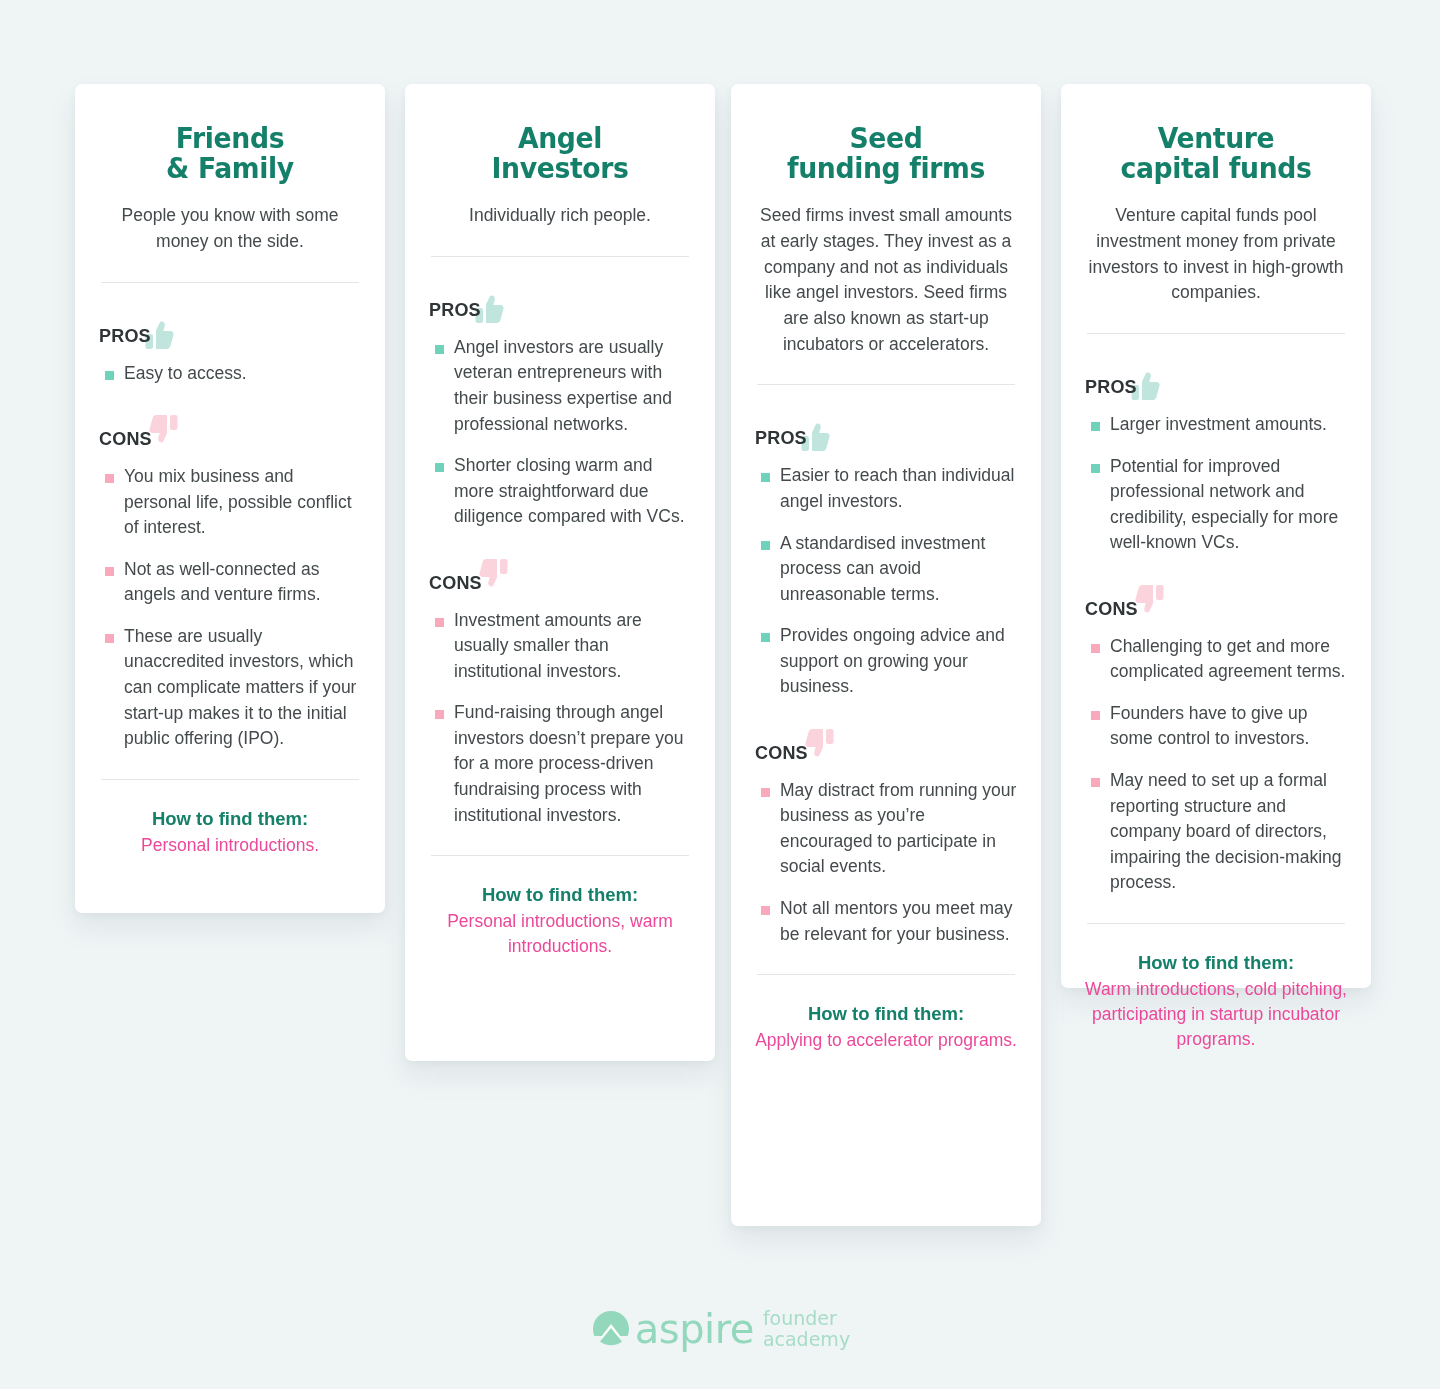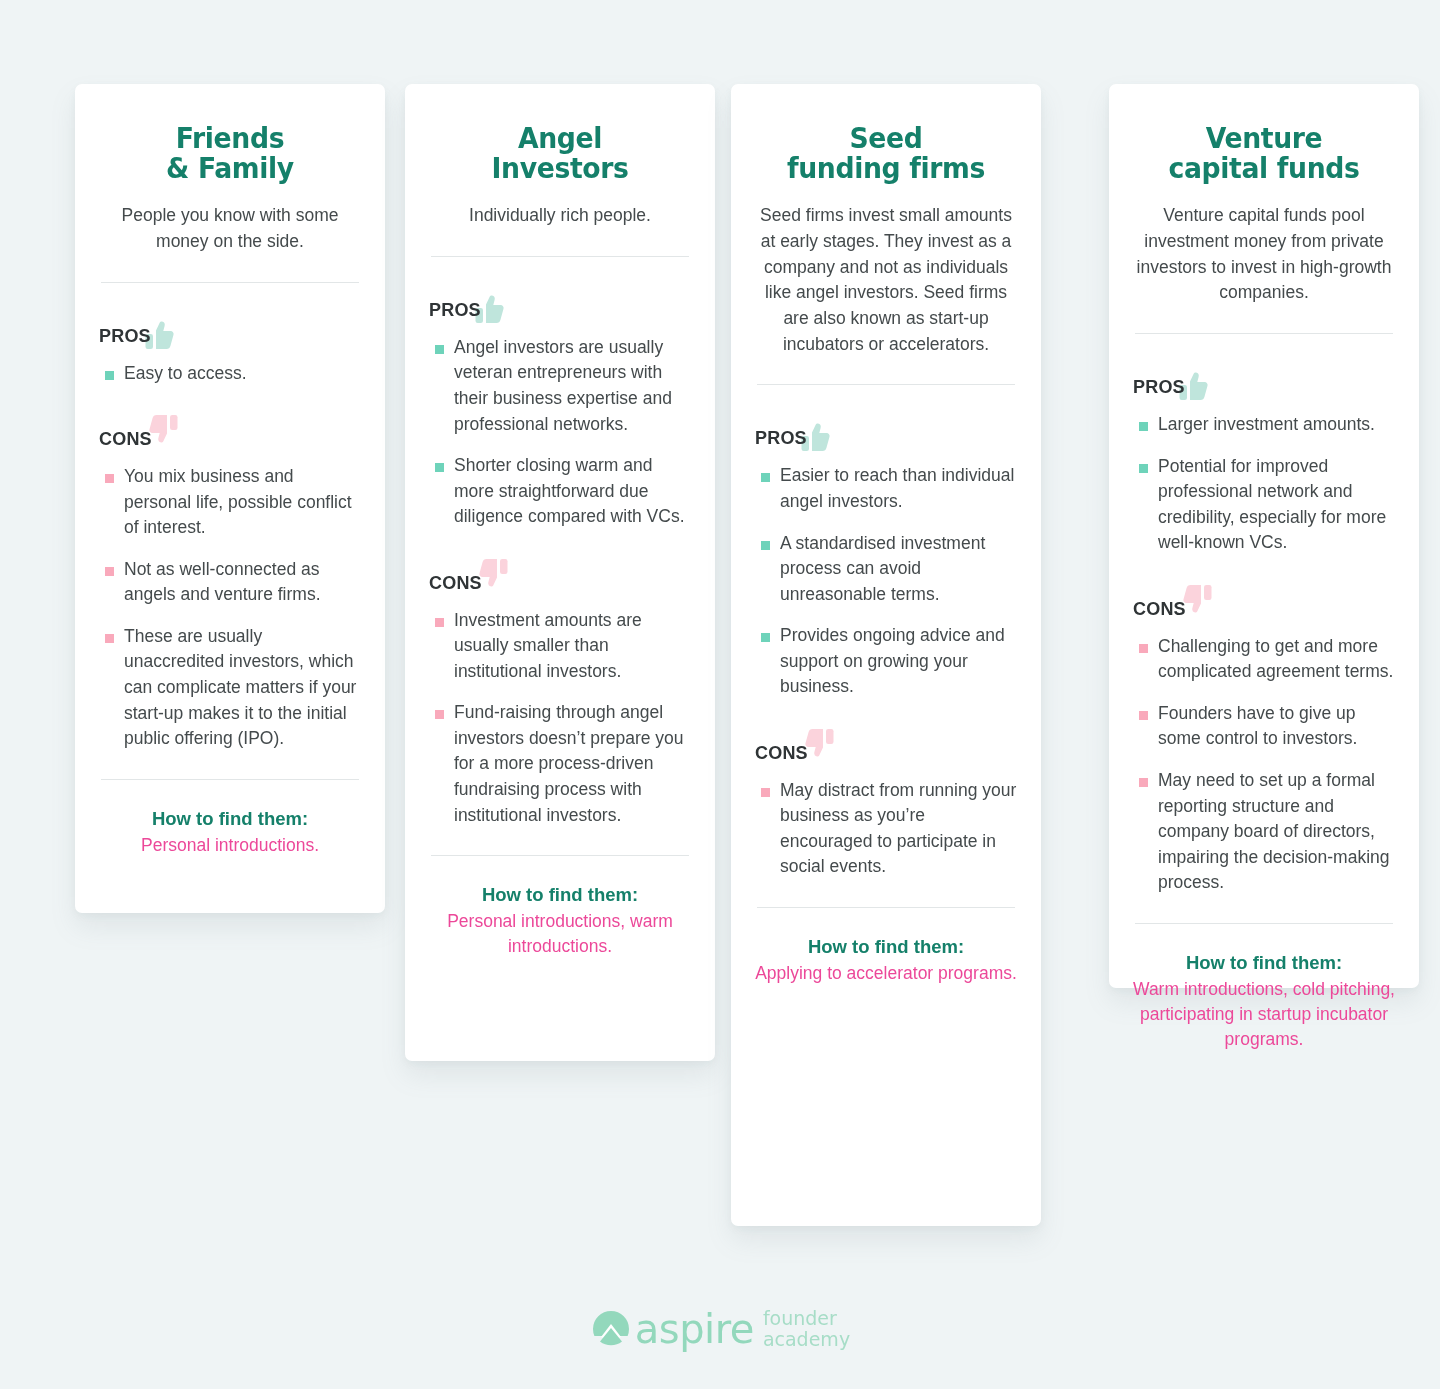--- a/index.html
+++ b/index.html
@@ -26,21 +26,21 @@
     border-radius: 7px;
     box-shadow: 0 14px 26px rgba(120, 140, 145, 0.13),
                 0 3px 7px rgba(120, 140, 145, 0.07);
     padding: 30px 24px 26px 24px;
     width: 310px;
   }
 
   .card-1 { left: 75px;   top: 84px;  height: 829px; }
   .card-2 { left: 405px;  top: 84px;  height: 977px; }
   .card-3 { left: 731px;  top: 84px;  height: 1142px; }
-  .card-4 { left: 1061px; top: 84px;  height: 904px; margin-left: 48px; }
+  .card-4 { left: 1061px; top: 84px;  height: 904px; }
 
   .card-title {
     color: #15806a;
     text-align: center;
     font-family: "DejaVu Sans", sans-serif;
     font-weight: bold;
     font-size: 29px;
     line-height: 1.02;
     letter-spacing: -0.4px;
     transform: scaleX(0.92);
@@ -287,20 +287,21 @@
         <svg viewBox="0 0 34 34">
             <g fill="#fbd3dc">
               <rect x="1.5" y="16" width="7.5" height="15" rx="2.2"></rect>
               <path d="M12 31 h10.5 a4 4 0 0 0 3.9-3 l3.1-11.2 a3 3 0 0 0-2.9-3.8 h-7.3 l1.3-5.1 a3.6 3.6 0 0 0-2.6-4.4 a1.9 1.9 0 0 0-2.2 1 l-3.8 8 z"></path>
             </g>
           </svg>
       </span>
     </div>
     <ul class="bullets cons">
       <li>May distract from running your business as you’re encouraged to participate in social events.</li>
+      <li>Not all mentors you meet may be relevant for your business.</li>
     </ul>
 
     <div class="divider"></div>
     <div class="find-block">
       <div class="find-title">How to find them:</div>
       <div class="find-text">Applying to accelerator programs.</div>
     </div>
   </div>
 
   <div class="card card-4">

